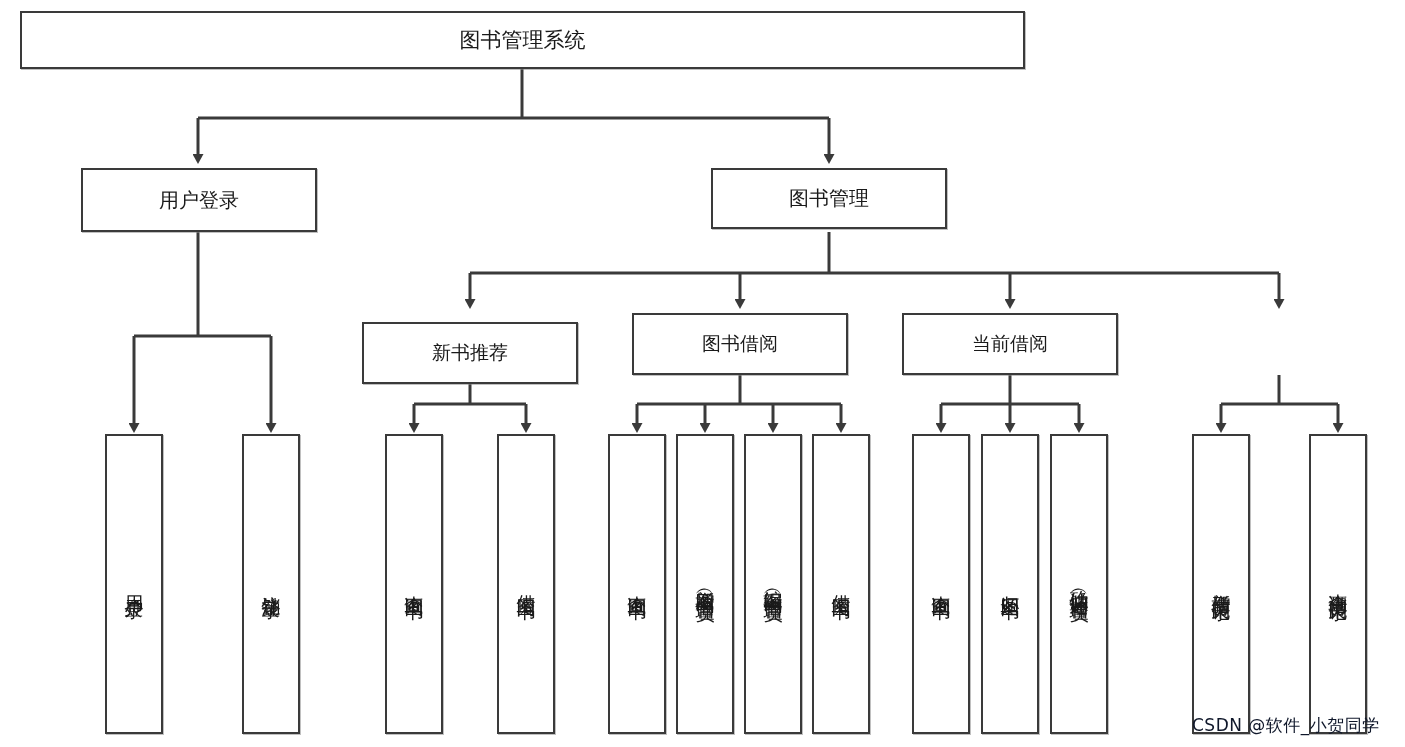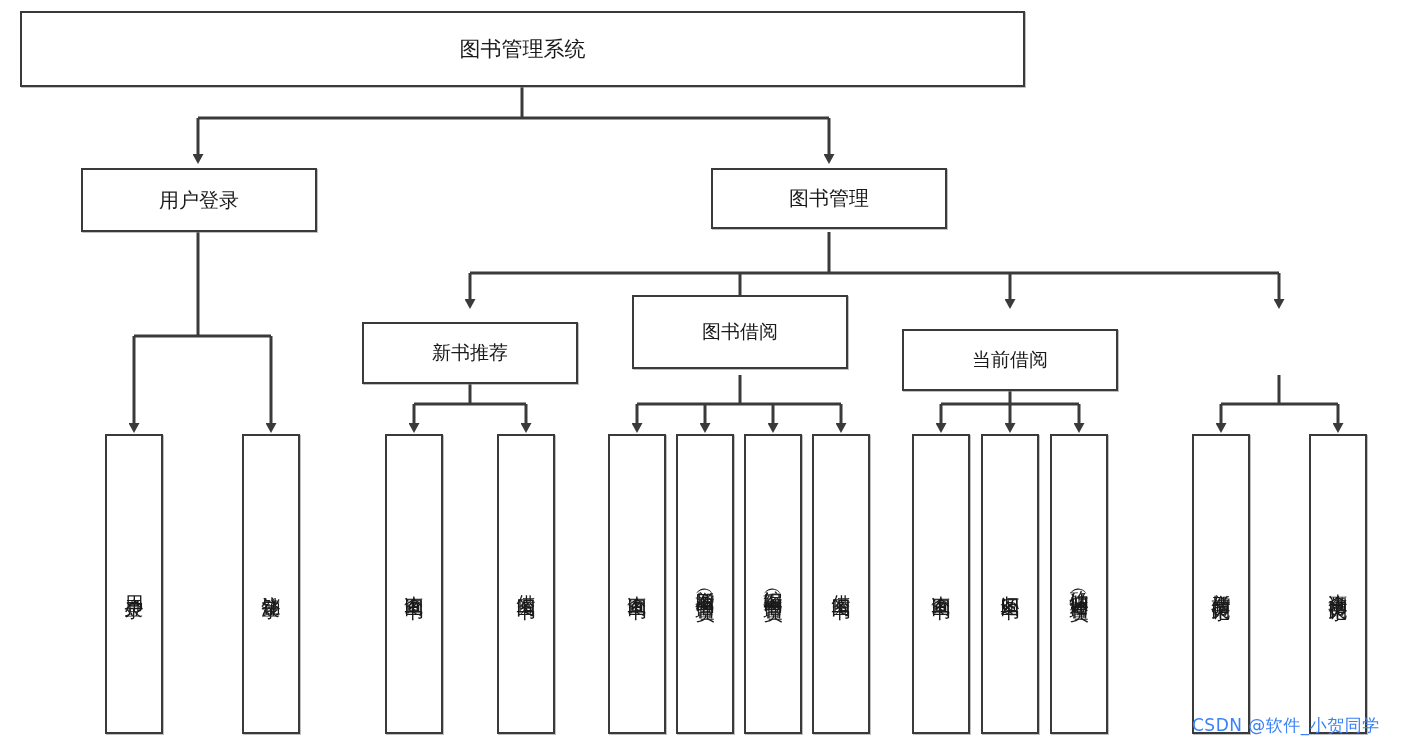--- a/index.html
+++ b/index.html
@@ -51,21 +51,21 @@
     letter-spacing: 2px;
     line-height: 1.05;
     padding: 4px 0;
   }
   .node .label {
     display: block;
     white-space: pre-line;
   }
   .watermark {
     position: absolute;
-    color: #3b82f6;
+    color: #0f172a;
     font-size: 17px;
     letter-spacing: 0.5px;
     white-space: nowrap;
     font-family: "DejaVu Sans", "Liberation Sans", sans-serif;
   }
 </style>
 </head>
 <body>
 
 <div id="canvas">
@@ -114,38 +114,38 @@
       <path d="M1010,404 L1010,424" marker-end="url(#arrow)"></path>
       <path d="M1079,404 L1079,424" marker-end="url(#arrow)"></path>
 
       <path d="M1279,375 L1279,404"></path>
       <path d="M1221,404 L1338,404"></path>
       <path d="M1221,404 L1221,424" marker-end="url(#arrow)"></path>
       <path d="M1338,404 L1338,424" marker-end="url(#arrow)"></path>
     </g>
   </svg>
 
-  <div class="node root" style="left:20px; top:11px; width:1005px; height:76px;">
+  <div class="node root" style="left:20px; top:11px; width:1005px; height:58px;">
     <span class="label">图书管理系统</span>
   </div>
 
   <div class="node level2" style="left:81px; top:168px; width:236px; height:64px;">
     <span class="label">用户登录</span>
   </div>
   <div class="node level2" style="left:711px; top:168px; width:236px; height:61px;">
     <span class="label">图书管理</span>
   </div>
 
   <div class="node level3" style="left:362px; top:322px; width:216px; height:62px;">
     <span class="label">新书推荐</span>
   </div>
-  <div class="node level3" style="left:632px; top:295px; width:216px; height:74px;">
+  <div class="node level3" style="left:632px; top:313px; width:216px; height:62px;">
     <span class="label">图书借阅</span>
   </div>
-  <div class="node level3" style="left:902px; top:329px; width:216px; height:62px;">
+  <div class="node level3" style="left:902px; top:313px; width:216px; height:62px;">
     <span class="label">当前借阅</span>
   </div>
 
   <div class="node leaf" style="left:105px; top:434px; width:58px; height:300px;">
     <span class="label">用户登录</span>
   </div>
   <div class="node leaf" style="left:242px; top:434px; width:58px; height:300px;">
     <span class="label">注销登录</span>
   </div>
 

